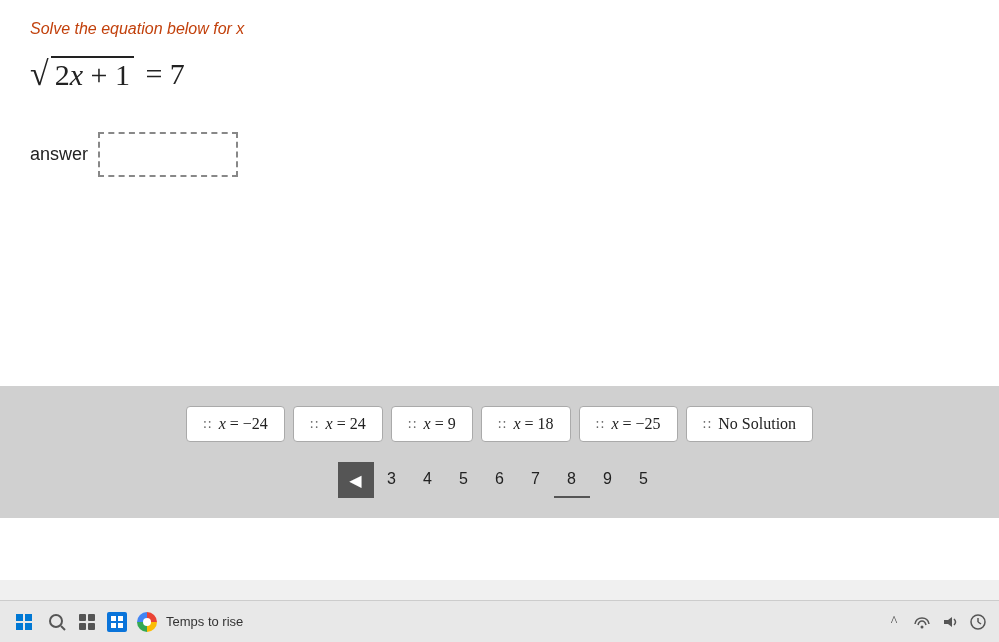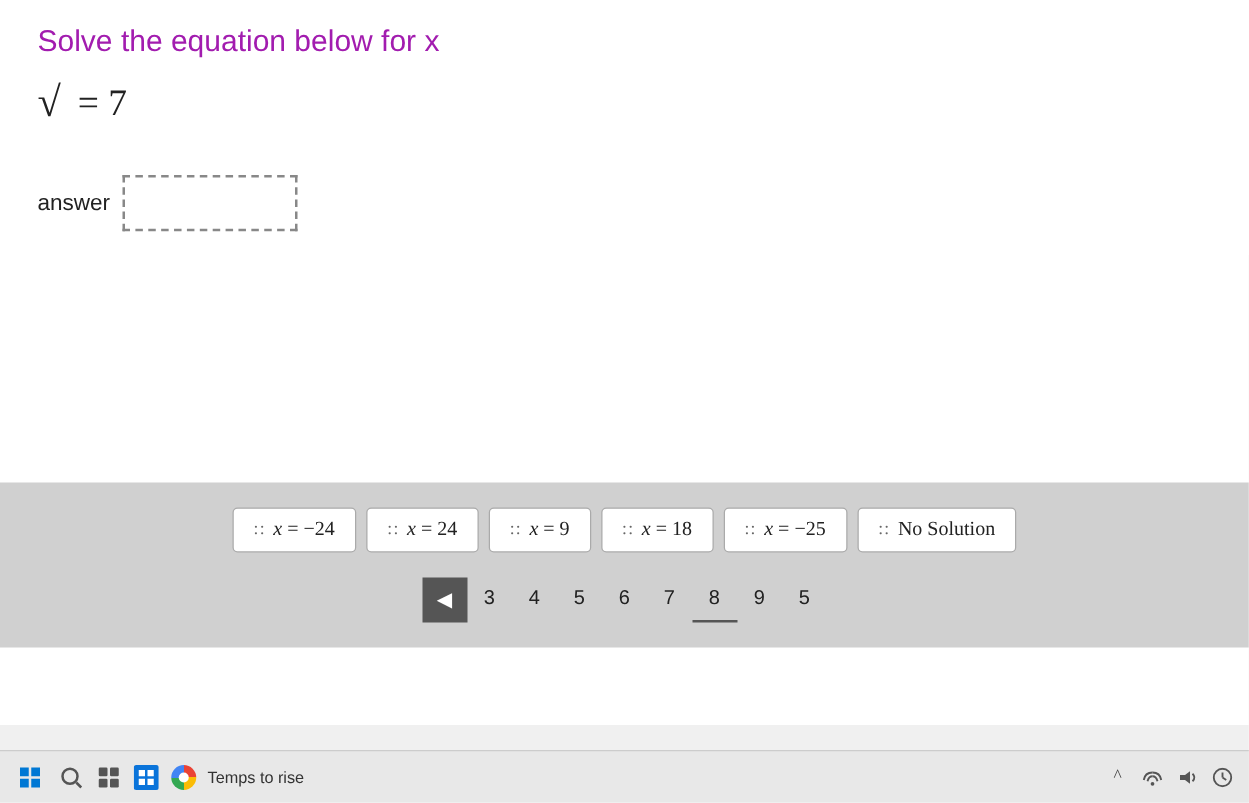--- a/index.html
+++ b/index.html
@@ -15,24 +15,25 @@
 
     .main-content {
       background: #ffffff;
       width: 100%;
       height: 580px;
       padding: 20px 30px;
       position: relative;
     }
 
     .instruction {
-      font-size: 24px;
+      font-size: 16px;
       font-family: Arial, sans-serif;
-      color: #a21caf;
+      color: #c2410c;
       margin-bottom: 18px;
+      font-style: italic;
     }
 
     .equation {
       font-size: 30px;
       color: #222;
       margin-bottom: 40px;
       display: flex;
       align-items: center;
       gap: 4px;
     }
@@ -242,20 +243,21 @@
 </head>
 <body>
 
 <div class="main-content">
 
   <div class="instruction">Solve the equation below for x</div>
 
   <div class="equation">
     <span class="sqrt-wrapper">
       <span class="sqrt-symbol">√</span>
+      <span class="sqrt-content">2<i>x</i> + 1</span>
     </span>
     <span>&nbsp;= 7</span>
   </div>
 
   <div class="answer-section">
     <span class="answer-label">answer</span>
     <div class="answer-box"></div>
   </div>
 
   <div class="drag-zone">

